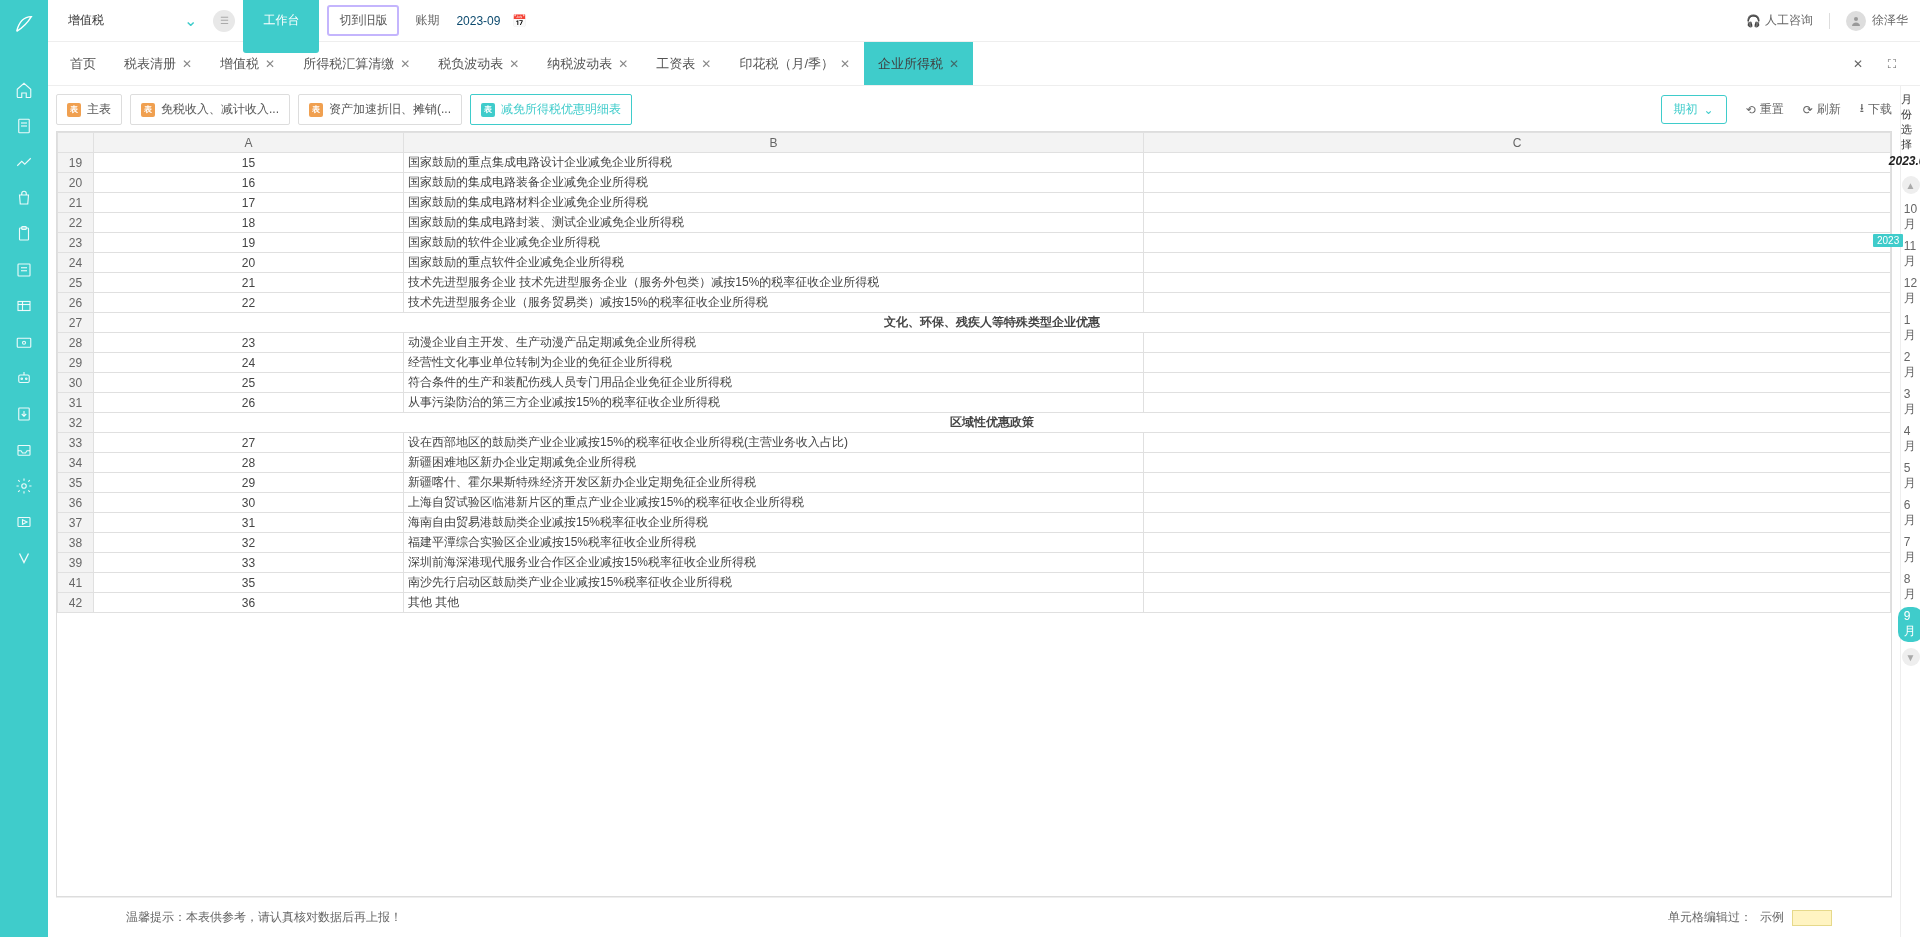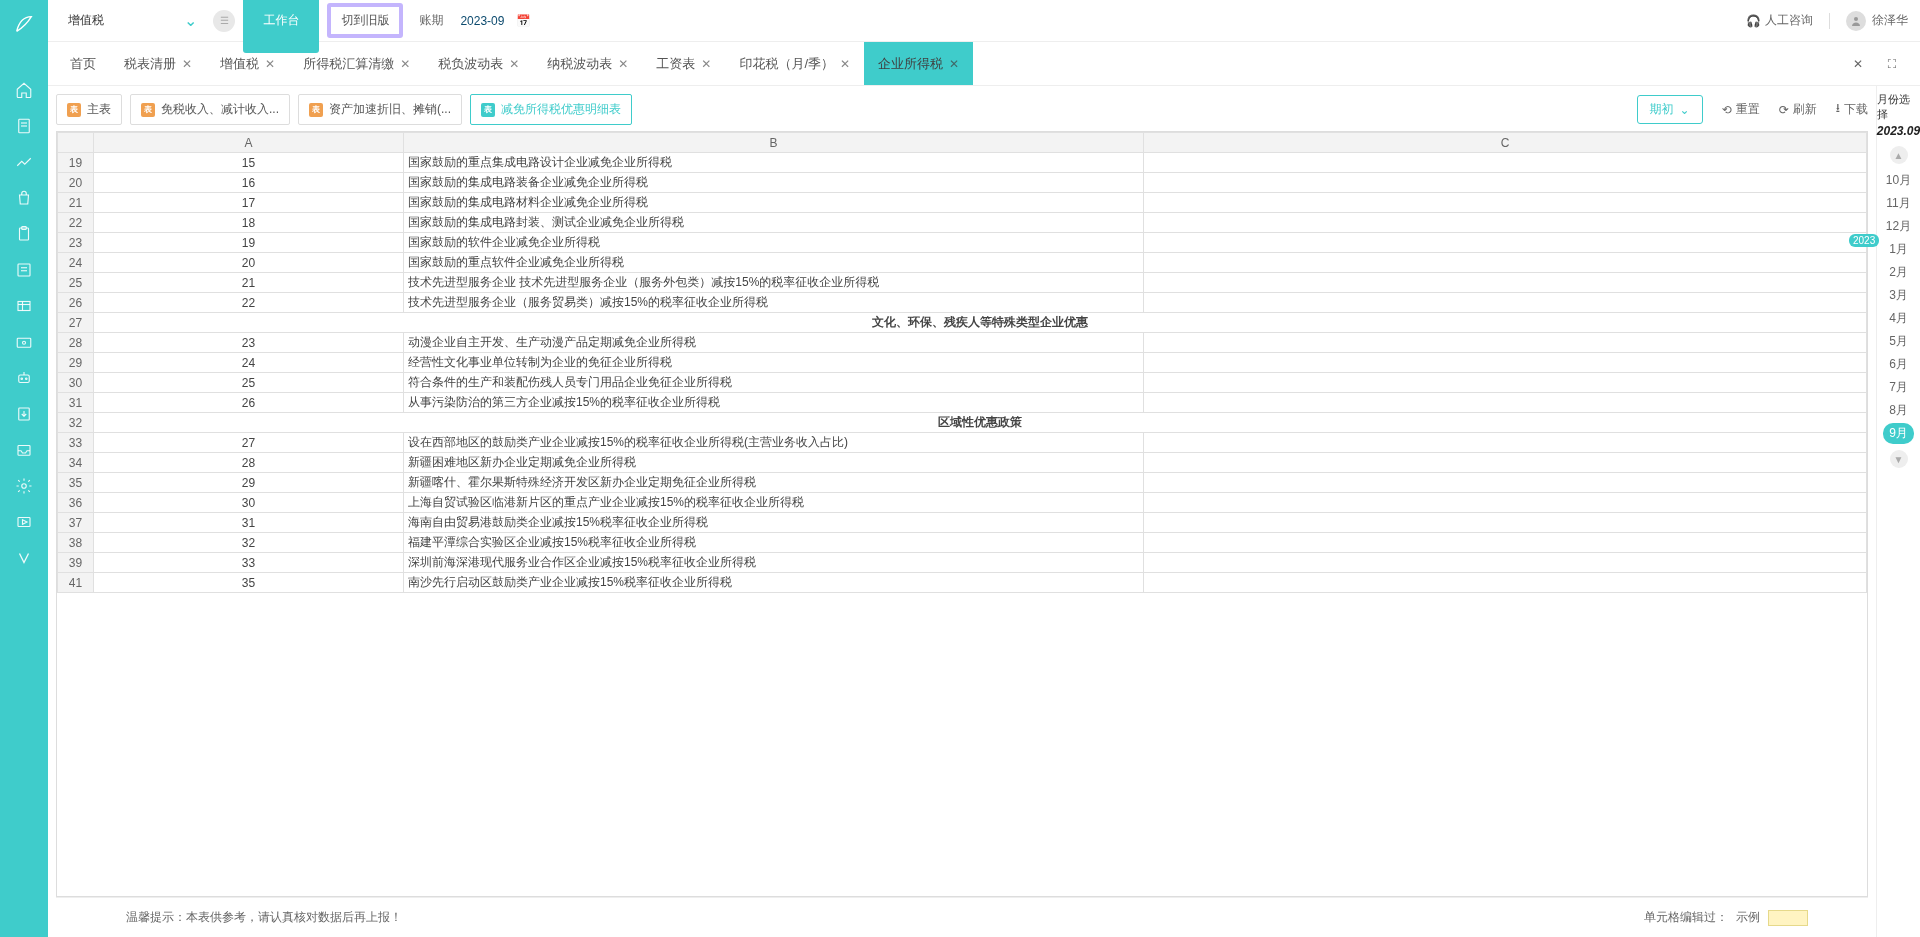--- a/index.html
+++ b/index.html
@@ -7,21 +7,21 @@
 .app { display: flex; height: 100vh; }
 .sidebar { width: 48px; background: #3fcccb; display: flex; flex-direction: column; align-items: center; padding-top: 8px; flex-shrink: 0; }
 .sidebar-logo { width: 32px; height: 32px; display: flex; align-items: center; justify-content: center; color: #fff; margin-bottom: 32px; }
 .sidebar-item { width: 48px; height: 36px; display: flex; align-items: center; justify-content: center; color: rgba(255,255,255,0.9); cursor: pointer; }
 .main { flex: 1; display: flex; flex-direction: column; min-width: 0; }
 .topbar { height: 42px; display: flex; align-items: center; padding: 0 12px; border-bottom: 1px solid #eee; gap: 8px; }
 .dropdown { display: flex; align-items: center; gap: 80px; padding: 4px 8px; cursor: pointer; color: #333; }
 .chev { color: #3fcccb; font-size: 16px; }
 .circle-icon { width: 22px; height: 22px; border-radius: 50%; background: #e8e8e8; display: flex; align-items: center; justify-content: center; color: #aaa; font-size: 10px; }
 .btn-primary { background: #3fcccb; color: #fff; border: none; padding: 24px 20px; border-radius: 3px; cursor: pointer; font-size: 12px; }
-.btn-outline { background: #fff; border: 4px solid #c4b5fd; padding: 5px 10px; border-radius: 3px; cursor: pointer; font-size: 12px; color: #555; }
+.btn-outline { background: #fff; border: 2px solid #c4b5fd; padding: 5px 10px; border-radius: 3px; cursor: pointer; font-size: 12px; color: #555; }
 .period-label { color: #666; margin-left: 8px; }
 .period-val { color: #0c4a6e; margin-left: 9px; }
 .cal-icon { color: #3fcccb; margin-left: 4px; cursor: pointer; }
 .top-right { margin-left: auto; display: flex; align-items: center; gap: 16px; color: #666; font-size: 12px; }
 .top-right .link { display: flex; align-items: center; gap: 4px; cursor: pointer; }
 .user { display: flex; align-items: center; gap: 6px; }
 .avatar { width: 20px; height: 20px; border-radius: 50%; background: #ddd; display:flex; align-items:center; justify-content:center; }
 .divider { width: 1px; height: 16px; background: #ddd; }
 .tabs { height: 44px; display: flex; align-items: stretch; border-bottom: 1px solid #eee; padding: 0 8px; position: relative; }
 .tab { display: flex; align-items: center; padding: 0 14px; cursor: pointer; color: #555; gap: 6px; font-size: 13px; }
@@ -46,28 +46,28 @@
 table.sheet thead th { background: #f3f3f3; text-align: center; font-weight: normal; color: #666; position: sticky; top: 0; }
 table.sheet .rowhdr { background: #f3f3f3; text-align: center; color: #666; width: 36px; }
 col.c-row { width: 36px; } col.c-a { width: 310px; } col.c-b { width: 740px; } col.c-c { width: auto; }
 td.colA { text-align: center; }
 td.colC { text-align: right; padding-right: 6px; }
 td.section { text-align: center; font-weight: bold; }
 .tall td { height: 36px; }
 .footer { height: 40px; display: flex; align-items: center; padding: 0 60px 0 70px; border-top: 1px solid #eee; font-size: 12px; color: #666; }
 .footer-right { margin-left: auto; display: flex; align-items: center; gap: 8px; }
 .swatch { width: 40px; height: 16px; background: #fff4c2; border: 1px solid #e6d98a; }
-.monthpanel { width: 44px; border-left: 1px solid #eee; display: flex; flex-direction: column; align-items: center; padding-top: 6px; font-size: 12px; color: #666; flex-shrink: 0; position: relative; }
+.monthpanel { width: 20px; border-left: 1px solid #eee; display: flex; flex-direction: column; align-items: center; padding-top: 6px; font-size: 12px; color: #666; flex-shrink: 0; position: relative; }
 .monthpanel .title { font-size: 11px; color: #333; }
 .monthpanel .cur { font-weight: bold; color: #222; font-size: 12px; margin: 2px 0 6px; font-style: italic; }
 .monthpanel .arrow { width: 18px; height: 18px; border-radius: 50%; background: #eee; color: #aaa; display: flex; align-items: center; justify-content: center; cursor: pointer; margin: 2px 0; font-size: 10px; }
 .monthpanel .mlist { display: flex; flex-direction: column; align-items: center; gap: 2px; margin: 4px 0; justify-content: space-between; }
 .monthpanel .m { padding: 2px 6px; border-radius: 10px; cursor: pointer; }
 .monthpanel .m.active { background: #3fcccb; color: #fff; }
-.year-badge { position: absolute; left: -28px; top: 148px; background: #3fcccb; color: #fff; font-size: 10px; padding: 1px 4px; border-radius: 6px; }
+.year-badge { position: absolute; left: -28px; top: 148px; background: #3fcccb; color: #fff; font-size: 10px; padding: 1px 4px; border-radius: 1px; }
 </style>
 </head>
 <body>
 
 <div class="app">
   <div class="sidebar">
     <div class="sidebar-logo">
         <svg width="22" height="22" viewBox="0 0 24 24" fill="none" stroke="white" stroke-width="1.5">
           <path d="M4 20 Q 8 4 20 4 Q 14 14 4 20"></path>
         </svg>
@@ -411,20 +411,26 @@
                   <tr>
                     <td class="rowhdr">39</td>
                     <td class="colA">33</td>
                     <td>深圳前海深港现代服务业合作区企业减按15%税率征收企业所得税</td>
                     <td class="colC"></td>
                   </tr>
                   <tr>
                     <td class="rowhdr">41</td>
                     <td class="colA">35</td>
                     <td>南沙先行启动区鼓励类产业企业减按15%税率征收企业所得税</td>
+                    <td class="colC"></td>
+                  </tr>
+                  <tr class="tall">
+                    <td class="rowhdr">42</td>
+                    <td class="colA">36</td>
+                    <td>其他 其他</td>
                     <td class="colC"></td>
                   </tr>
                 </tbody>
             </table>
           </div>
         </div>
 
         <div class="footer">
           <span>温馨提示：本表供参考，请认真核对数据后再上报！</span>
           <div class="footer-right">

